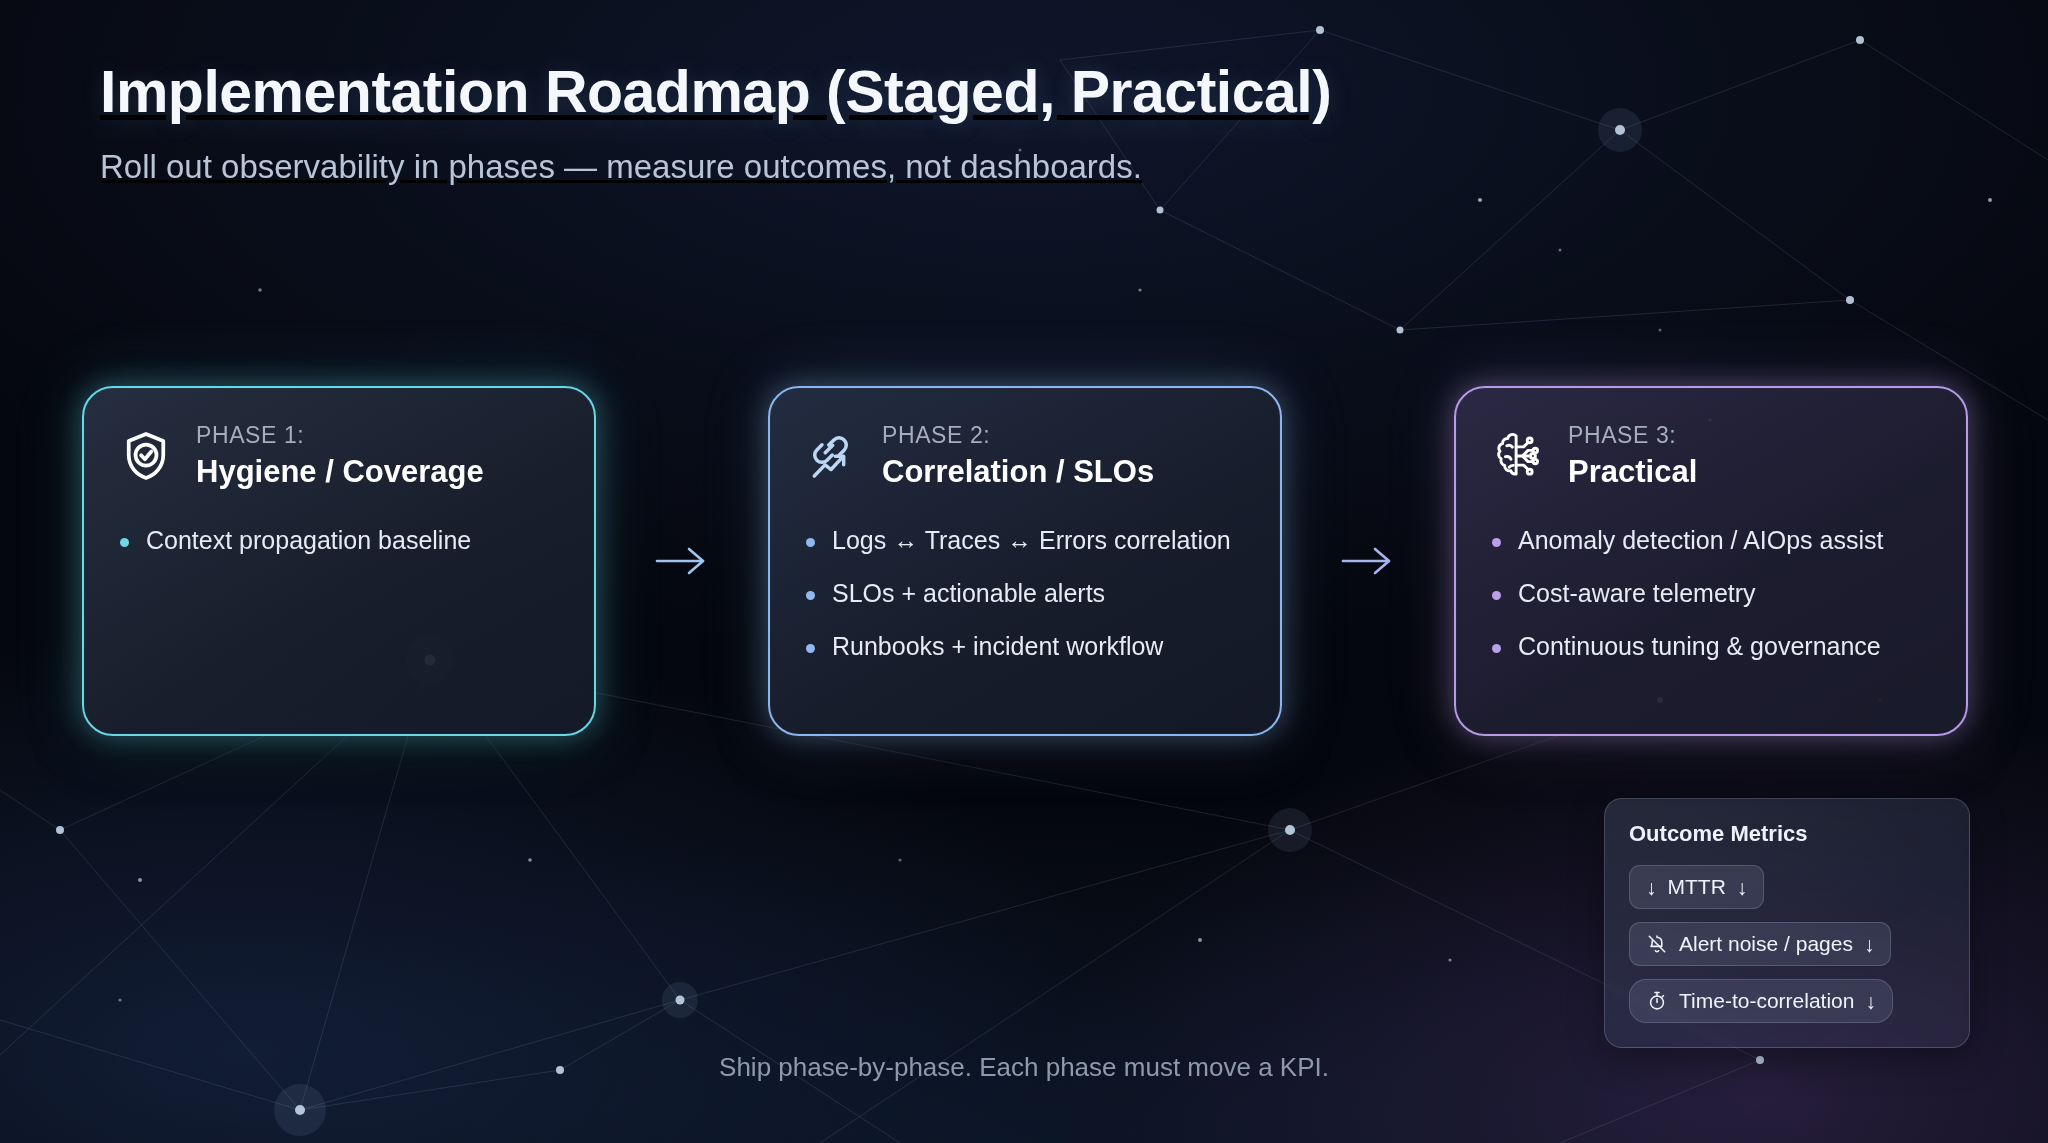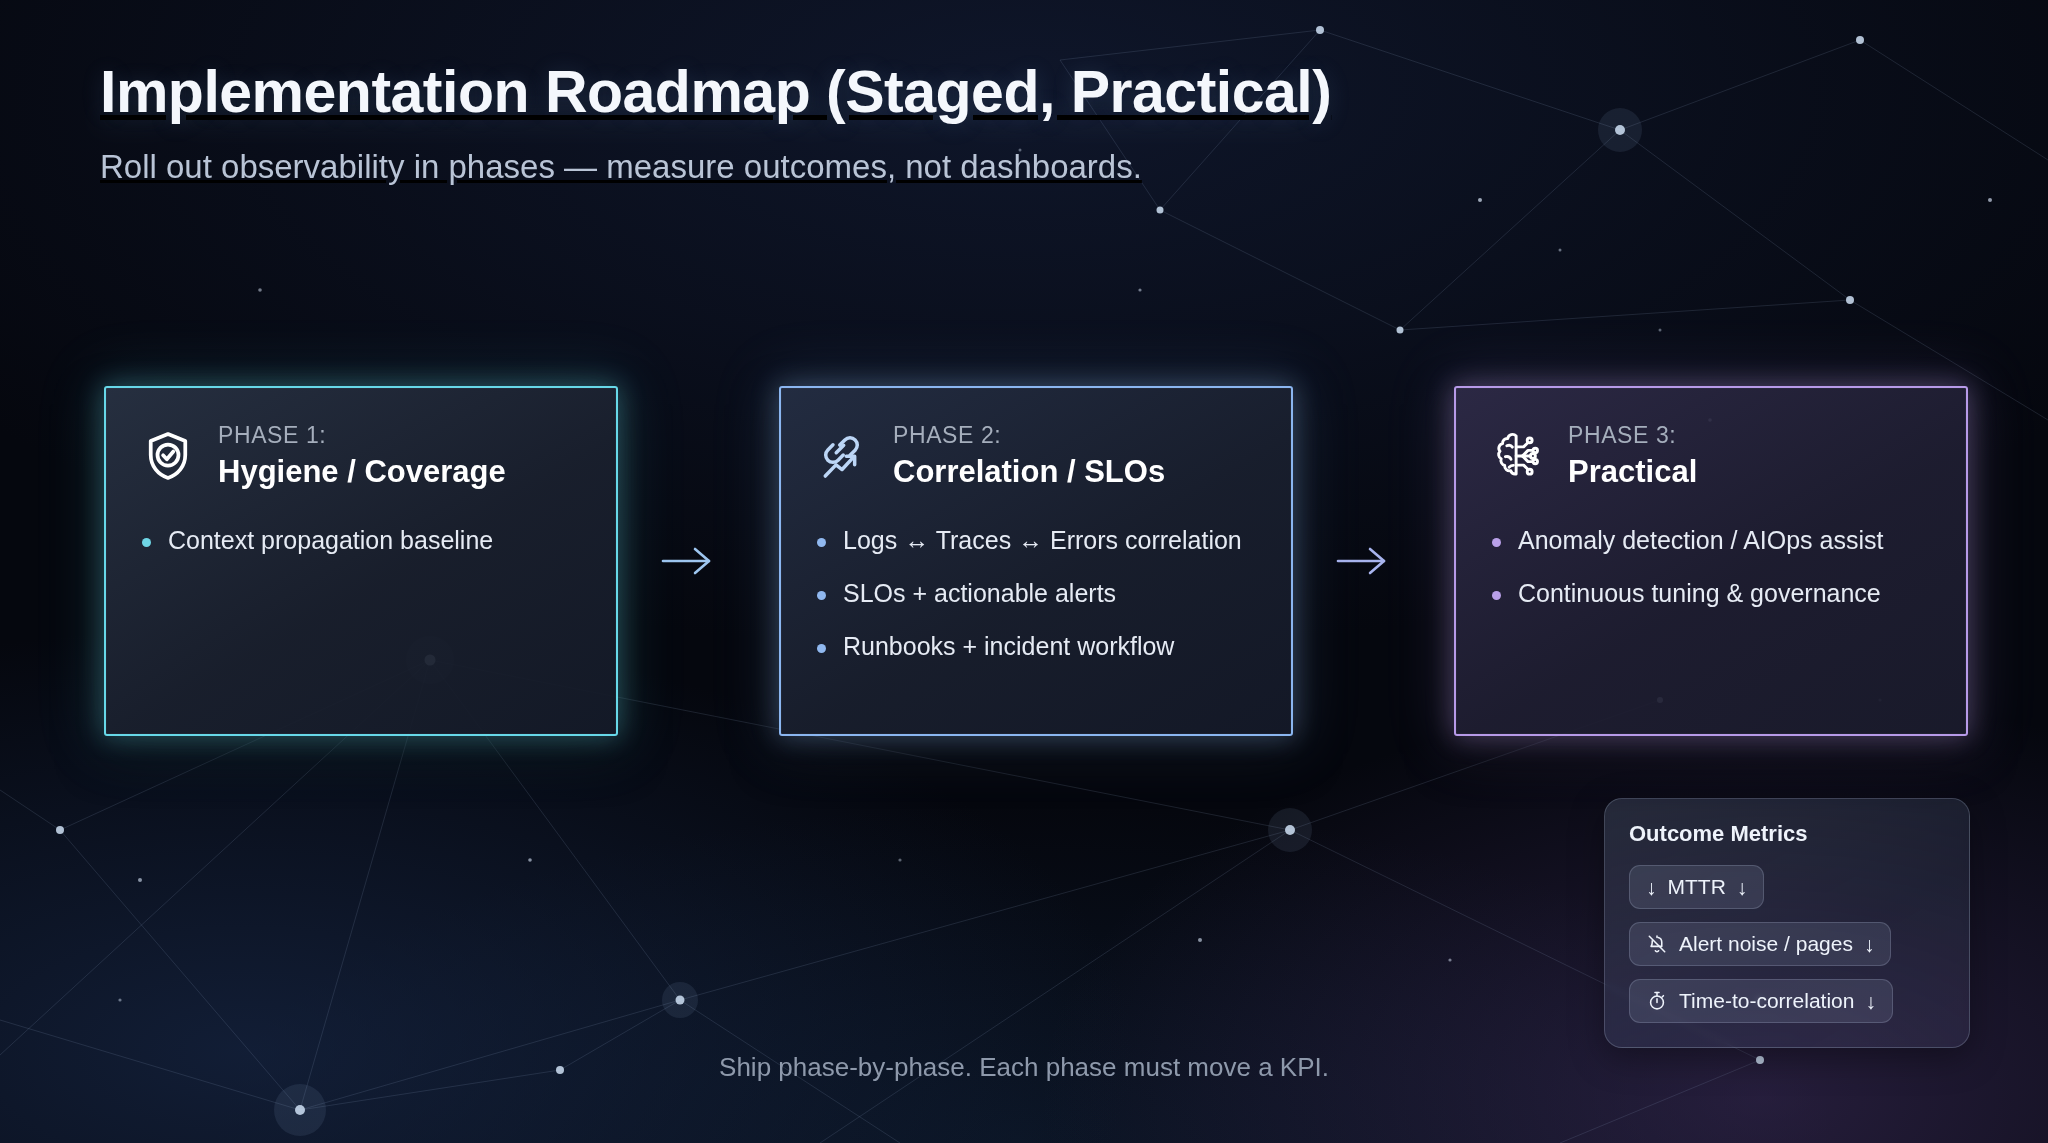--- a/index.html
+++ b/index.html
@@ -61,30 +61,29 @@
     top: 386px;
     width: 1886px;
     display: flex;
     align-items: center;
   }
 
   .card {
     position: relative;
     width: 514px;
     height: 350px;
-    border-radius: 3px;
+    border-radius: 31px;
     padding: 34px 34px 0 34px;
     background: linear-gradient(150deg, rgba(42,52,70,0.88) 0%, rgba(26,32,46,0.92) 55%, rgba(20,26,40,0.94) 100%);
     border: 2.5px solid #67d8e8;
     box-shadow:
       0 0 0 1px rgba(255,255,255,0.03) inset,
       0 0 26px 2px rgba(103,216,232,0.30),
       0 0 62px 10px rgba(103,216,232,0.13),
       0 18px 46px rgba(0,0,0,0.5);
-    margin-left: 22px;
   }
   .card.c2 {
     border-color: #8bb6f0;
     background: linear-gradient(150deg, rgba(38,48,70,0.88) 0%, rgba(25,31,46,0.92) 55%, rgba(20,25,40,0.94) 100%);
     box-shadow:
       0 0 0 1px rgba(255,255,255,0.03) inset,
       0 0 26px 2px rgba(139,182,240,0.30),
       0 0 62px 10px rgba(139,182,240,0.13),
       0 18px 46px rgba(0,0,0,0.5);
   }
@@ -172,21 +171,21 @@
     gap: 11px;
     border-radius: 11px;
     padding: 9px 16px;
     margin-bottom: 13px;
     background: rgba(186,204,230,0.13);
     border: 1px solid rgba(200,216,240,0.20);
     font-size: 21px;
     color: #eef3fb;
     white-space: nowrap;
   }
-  .metric-pill:last-child { margin-bottom: 0; }
+  .metric-pill:last-child { margin-bottom: 0; border-radius: 17px; }
   .metric-pill .pill-icon { width: 22px; height: 22px; flex: 0 0 22px; color: #eef3fb; }
   .metric-pill .pill-icon svg { width: 22px; height: 22px; display: block; }
   .metric-pill .arrow-glyph { font-size: 21px; line-height: 1; }
 
   
   .footer {
     position: absolute;
     left: 0; right: 0;
     top: 1052px;
     text-align: center;
@@ -353,20 +352,21 @@
             <circle cx="19.4" cy="14.4" r="0.95"></circle>
           </svg>
         </span>
         <div>
           <div class="phase-label">PHASE 3:</div>
           <div class="phase-title">Practical</div>
         </div>
       </div>
       <ul class="bullets">
         <li>Anomaly detection / AIOps assist</li>
+        <li>Cost-aware telemetry</li>
         <li>Continuous tuning &amp; governance</li>
       </ul>
     </div>
   </div>
 
   <div class="metrics">
     <div class="metrics-title">Outcome Metrics</div>
 
     <div class="metric-pill">
       <span class="arrow-glyph">↓</span>

